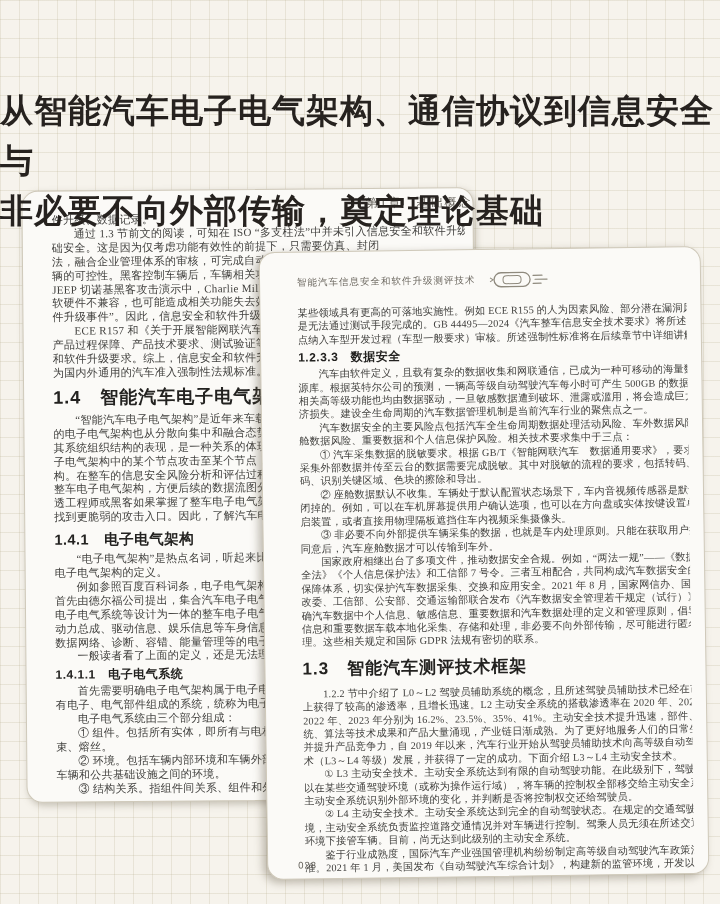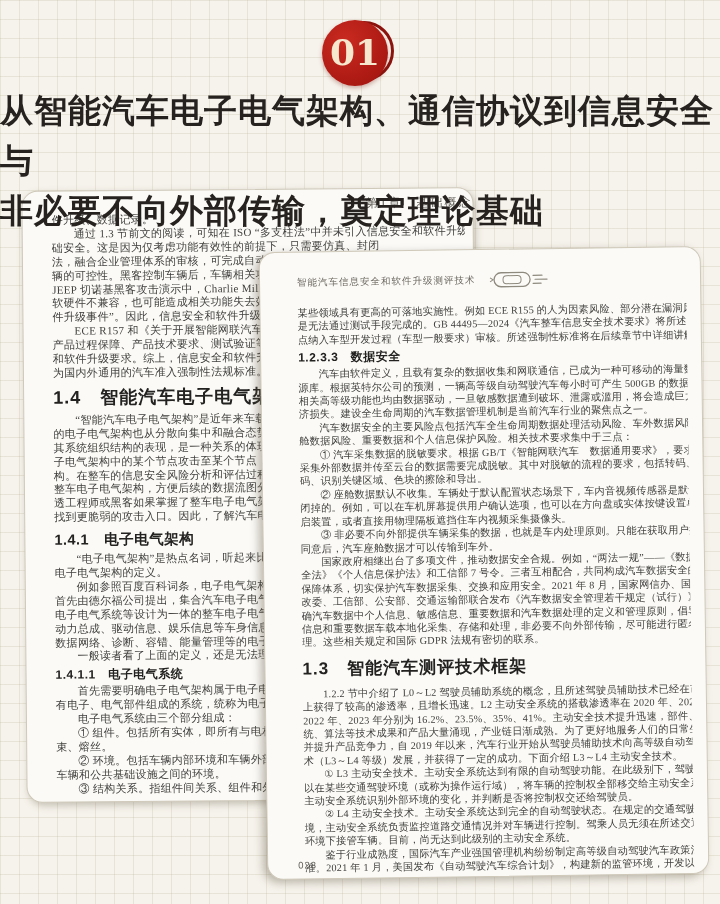--- a/index.html
+++ b/index.html
@@ -109,24 +109,20 @@
     position:absolute;left:30px;bottom:8px;
     font-size:9.5px;color:#5f5c55;letter-spacing:1px;
     font-family:"Liberation Sans", sans-serif;
   }
 </style>
 </head>
 <body>
 
 <div class="canvas">
 
-  <div class="badge-wrap">
-    <span class="crescent"></span>
-    <span class="badge">01</span>
-  </div>
 
   <h1 class="main-title"><span>从智能汽车电子电气架构、通信协议到信息安全与</span><br><span>非必要不向外部传输，奠定理论基础</span></h1>
 
   <section class="page left-page">
     <div class="lp-header">第1章　基础概念</div>
     <div class="lp-body">
         <div class="blk line">件升级、数据记录。</div>
         <div class="blk line ind">通过 1.3 节前文的阅读，可知在 ISO “多支柱法”中并未引入信息安全和软件升级类基</div>
         <div class="blk line">础安全。这是因为仅考虑功能有效性的前提下，只需要仿真、封闭</div>
         <div class="blk line">法，融合企业管理体系的审核，可完成自动驾驶功能测试。然而，车辆功能有效的前提是车</div>

